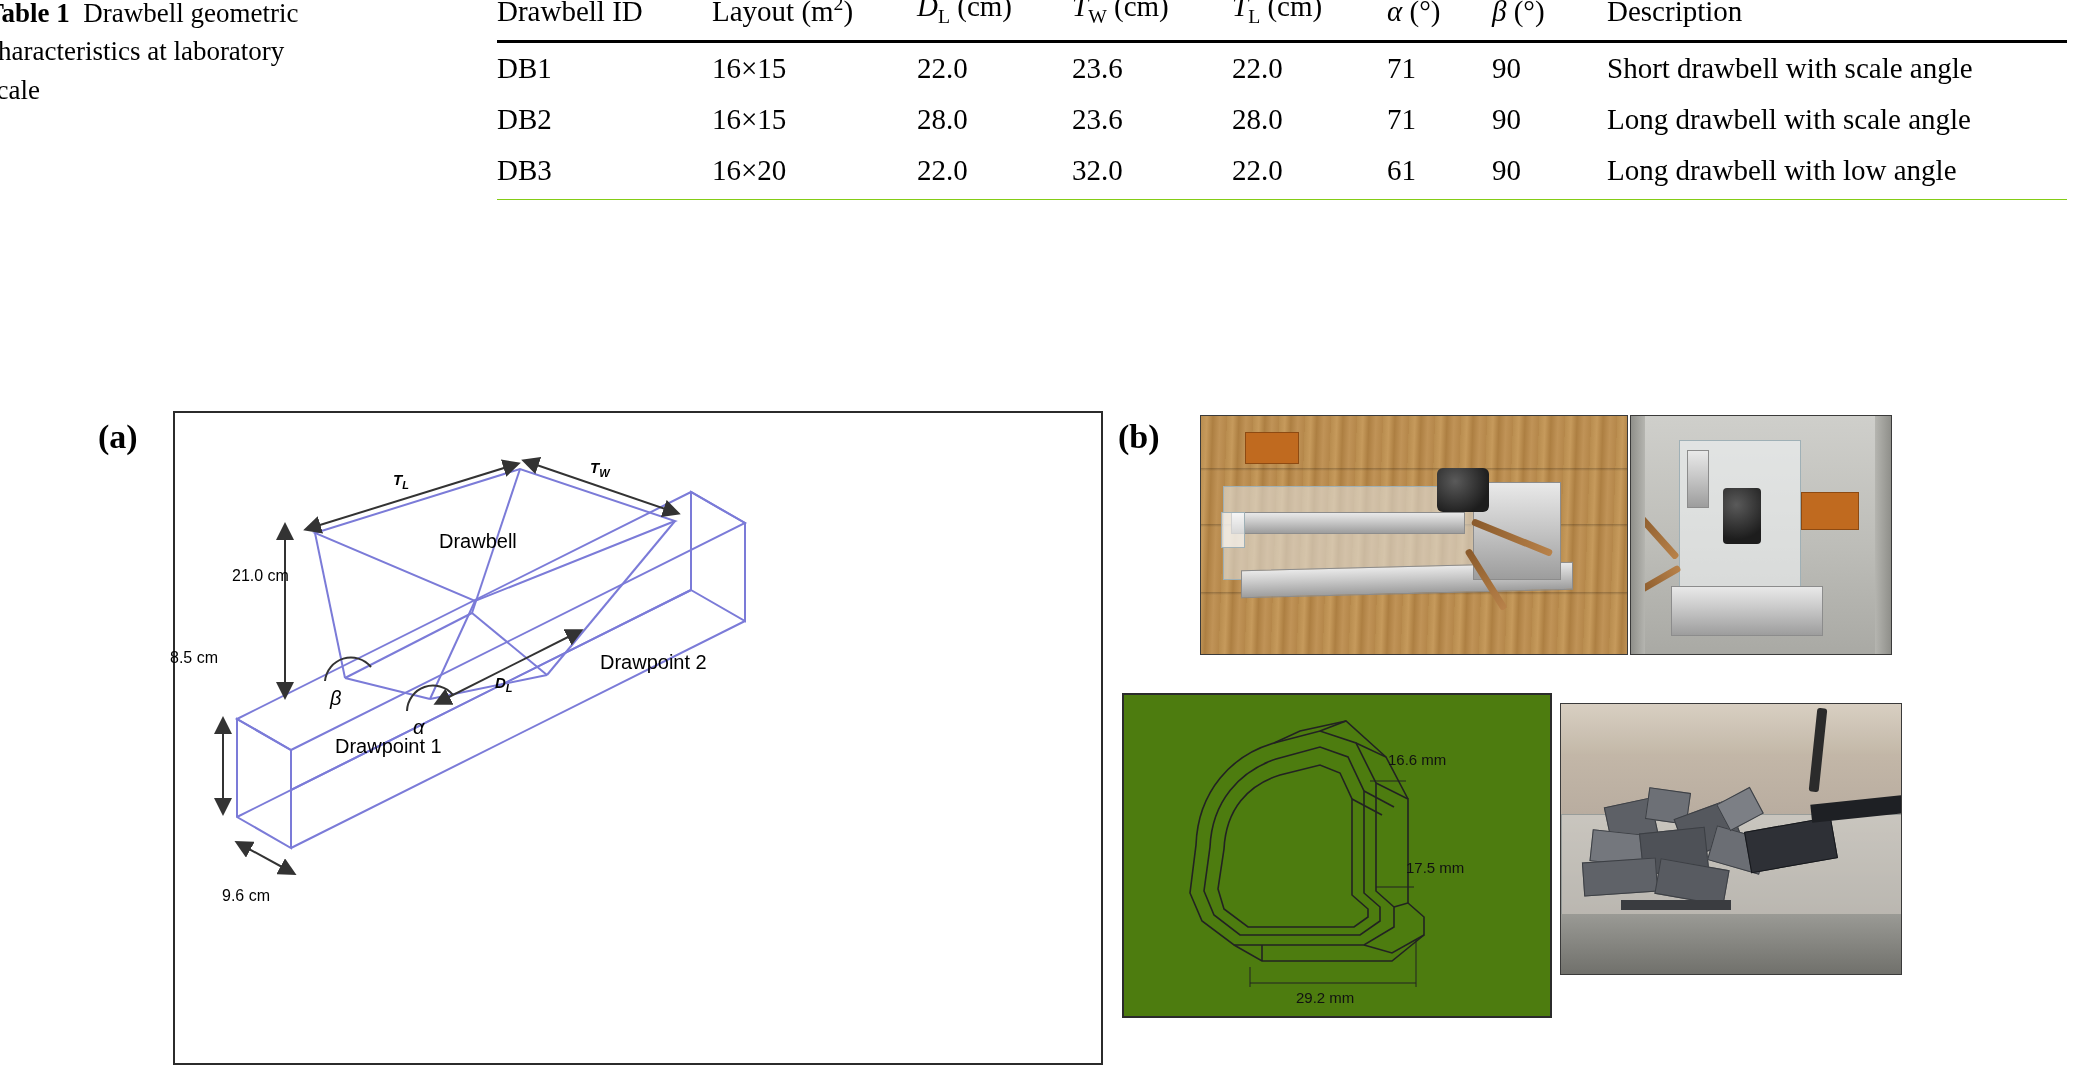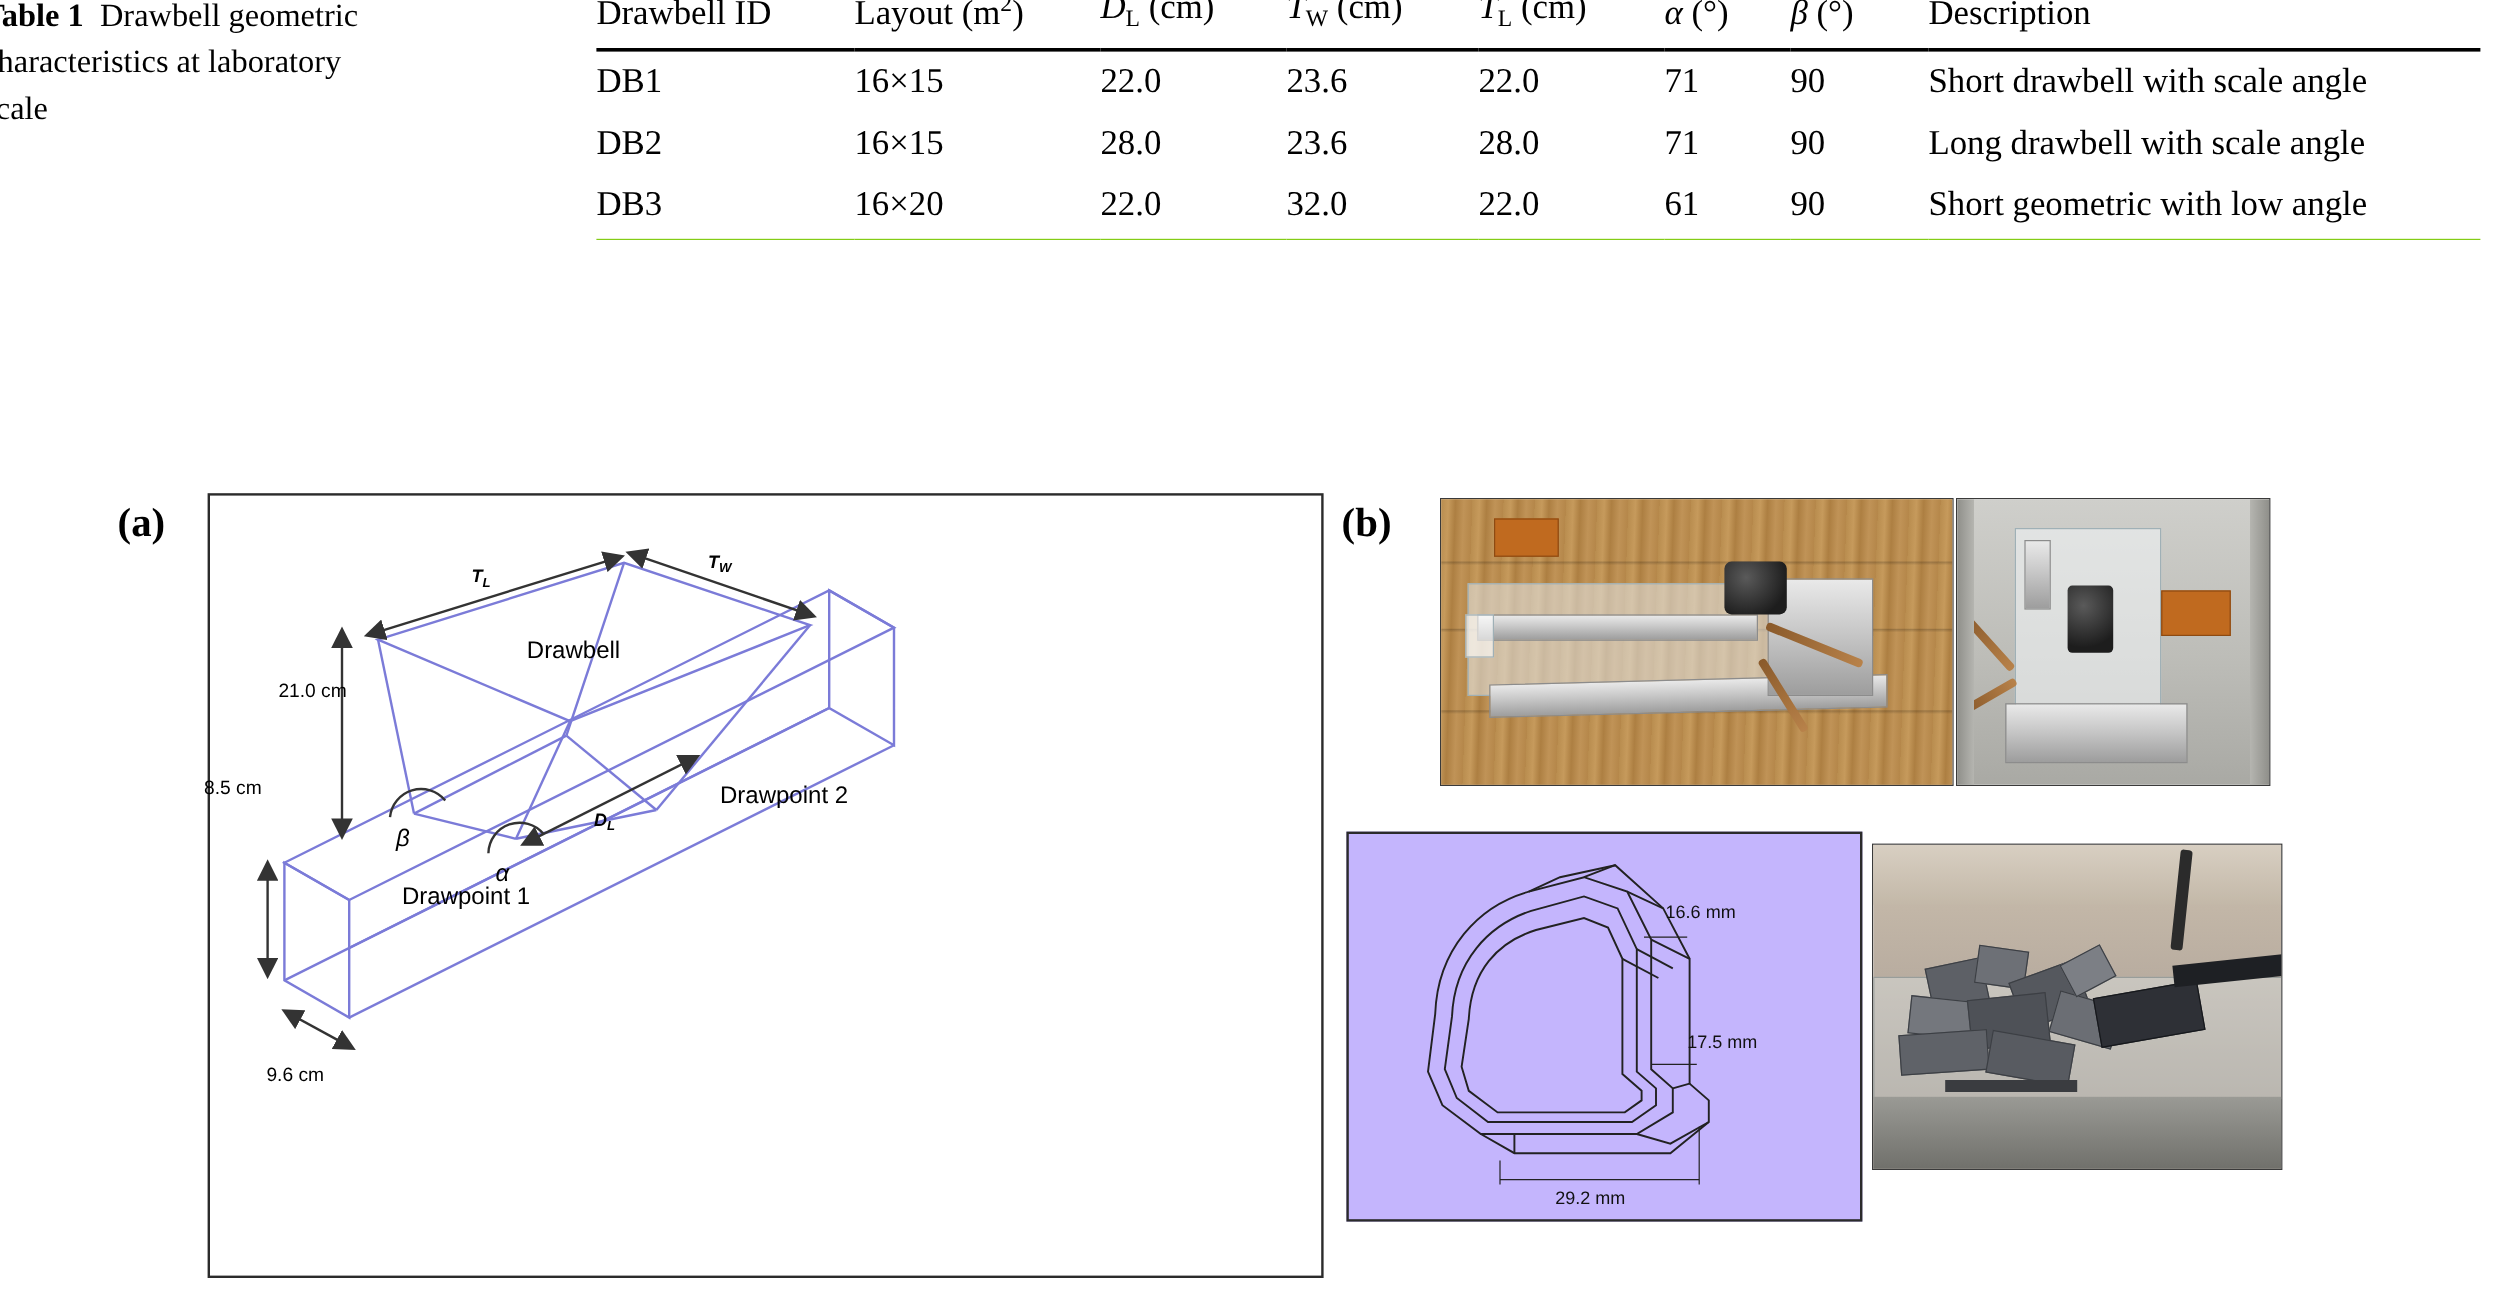--- a/index.html
+++ b/index.html
@@ -131,21 +131,21 @@
     left: 1630px;
     top: 415px;
     width: 262px;
     height: 240px;
   }
   #photo-cad {
     left: 1122px;
     top: 693px;
     width: 430px;
     height: 325px;
-    background: #c4b5fd;
+    background: #4d7c0f;
     border: 2px solid #2b2b2b;
   }
   #photo-bottom-right {
     left: 1560px;
     top: 703px;
     width: 342px;
     height: 272px;
   }
 
   
@@ -256,21 +256,21 @@
         <td>Long drawbell with scale angle</td>
       </tr>
       <tr>
         <td>DB3</td>
         <td>16×20</td>
         <td>22.0</td>
         <td>32.0</td>
         <td>22.0</td>
         <td>61</td>
         <td>90</td>
-        <td>Short geometric with low angle</td>
+        <td>Long drawbell with low angle</td>
       </tr>
     </tbody>
   </table>
 </div>
 
 <div id="fig-a-label">(a)</div>
 <div id="fig-b-label">(b)</div>
 
 <div id="panel-a">
   <svg width="926" height="650" viewBox="0 0 926 650">

